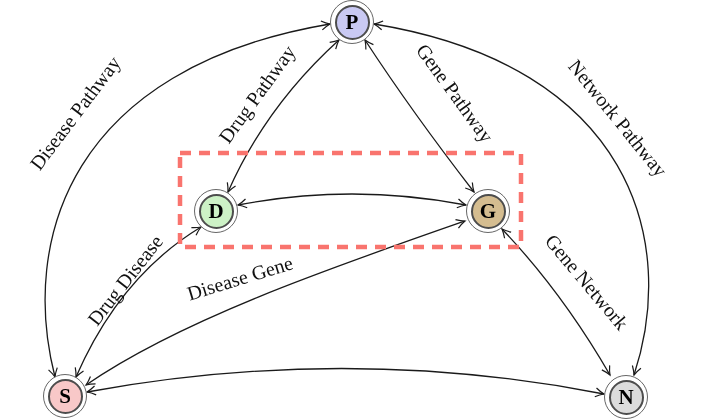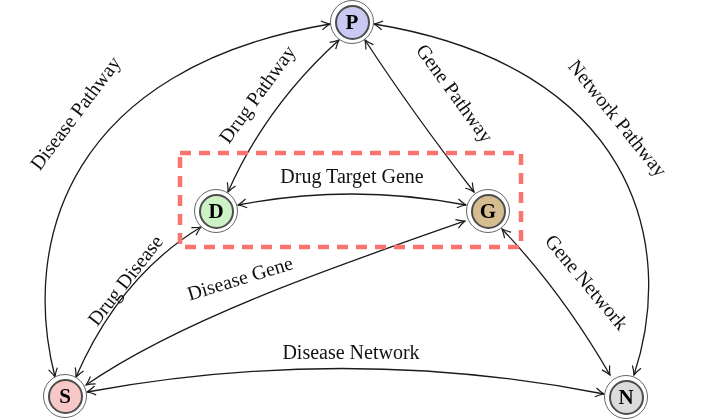--- a/index.html
+++ b/index.html
@@ -65,25 +65,23 @@
       <path class="edge" d="M 87,392 Q 348,344 604,394" marker-start="url(#arrow)" marker-end="url(#arrow)"></path>
     </g>
 
     <rect class="hl-box" x="180" y="153" width="341" height="94" style="stroke: rgb(249, 116, 110);"></rect>
   </svg>
 
   <div class="edge-label lbl-disease-pathway">Disease Pathway</div>
   <div class="edge-label lbl-drug-pathway">Drug Pathway</div>
   <div class="edge-label lbl-gene-pathway">Gene Pathway</div>
   <div class="edge-label lbl-network-pathway">Network Pathway</div>
-  <div class="edge-label lbl-drug-target-gene">Drug Target Gene</div>
   <div class="edge-label lbl-drug-disease">Drug Disease</div>
   <div class="edge-label lbl-disease-gene">Disease Gene</div>
   <div class="edge-label lbl-gene-network">Gene Network</div>
-  <div class="edge-label lbl-disease-network">Disease Network</div>
 
   <div class="node node-P">
     <div class="node-inner" style="background-color: rgb(201, 201, 243);">
       <span>P</span>
     </div>
   </div>
   <div class="node node-D">
     <div class="node-inner" style="background-color: rgb(205, 242, 198);">
       <span>D</span>
     </div>

